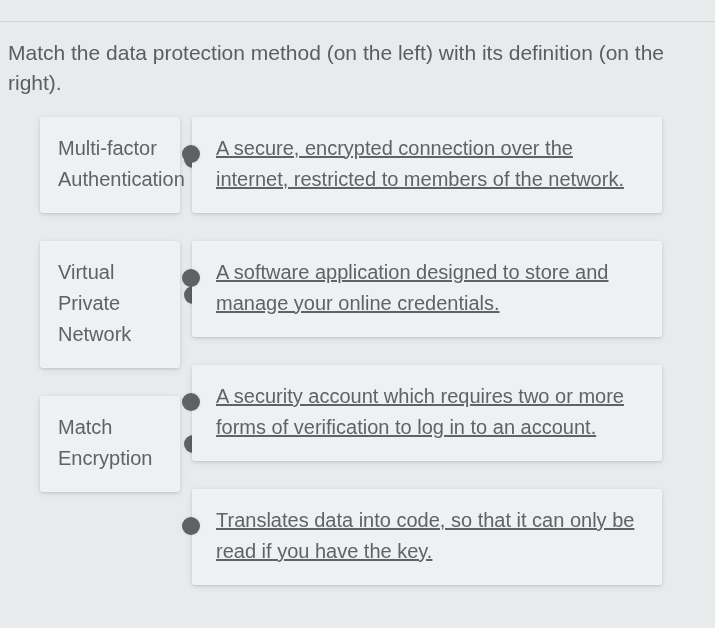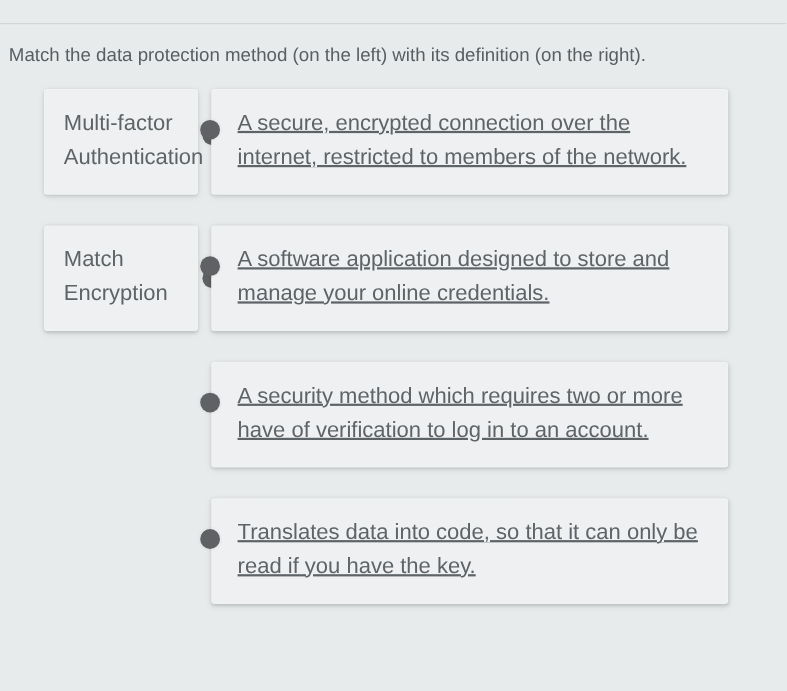--- a/index.html
+++ b/index.html
@@ -10,21 +10,21 @@
     font-family: -apple-system, "Helvetica Neue", Arial, sans-serif;
     color: #5a6064;
     font-weight: 300;
     overflow: hidden;
   }
   .topbar {
     height: 22px;
     border-bottom: 1px solid #d0d4d6;
   }
   .prompt {
-    font-size: 17px;
+    font-size: 21px;
     line-height: 1.45;
     padding: 16px 8px 8px 8px;
     color: #585e62;
   }
   .matching {
     display: flex;
     gap: 12px;
     padding: 10px 14px 0 40px;
   }
   .col {
@@ -86,38 +86,42 @@
 
 <div class="prompt">Match the data protection method (on the left) with its definition (on the right).</div>
 
 <div class="matching">
 
   <div class="col col-left">
     <div class="card l0">
       <span>Multi-factor Authentication</span>
       <span class="dot dot-right-of-left"></span>
     </div>
+    <div class="card l1">
+      <span>Virtual Private Network</span>
+      <span class="dot dot-right-of-left"></span>
+    </div>
     <div class="card l2">
       <span>Match Encryption</span>
       <span class="dot dot-right-of-left"></span>
     </div>
   </div>
 
   <div class="col col-right">
     <div class="card r0">
       <span class="dot dot-left-of-right"></span>
       <span>A secure, encrypted connection over the internet, restricted to members of the network.</span>
     </div>
     <div class="card r1">
       <span class="dot dot-left-of-right"></span>
       <span>A software application designed to store and manage your online credentials.</span>
     </div>
     <div class="card r2">
       <span class="dot dot-left-of-right"></span>
-      <span>A security method which requires two or more have of verification to log in to an account.</span>
+      <span>A security account which requires two or more forms of verification to log in to an account.</span>
     </div>
     <div class="card r3">
       <span class="dot dot-left-of-right"></span>
       <span>Translates data into code, so that it can only be read if you have the key.</span>
     </div>
   </div>
 
 </div>
 
 </body></html>

